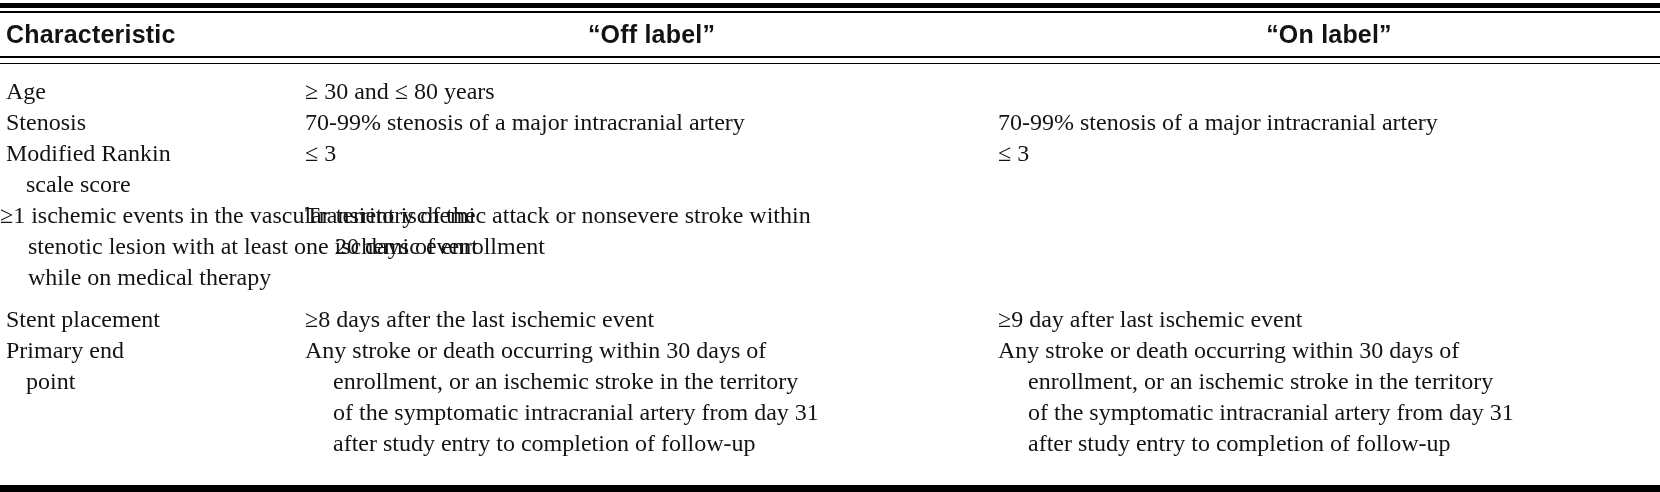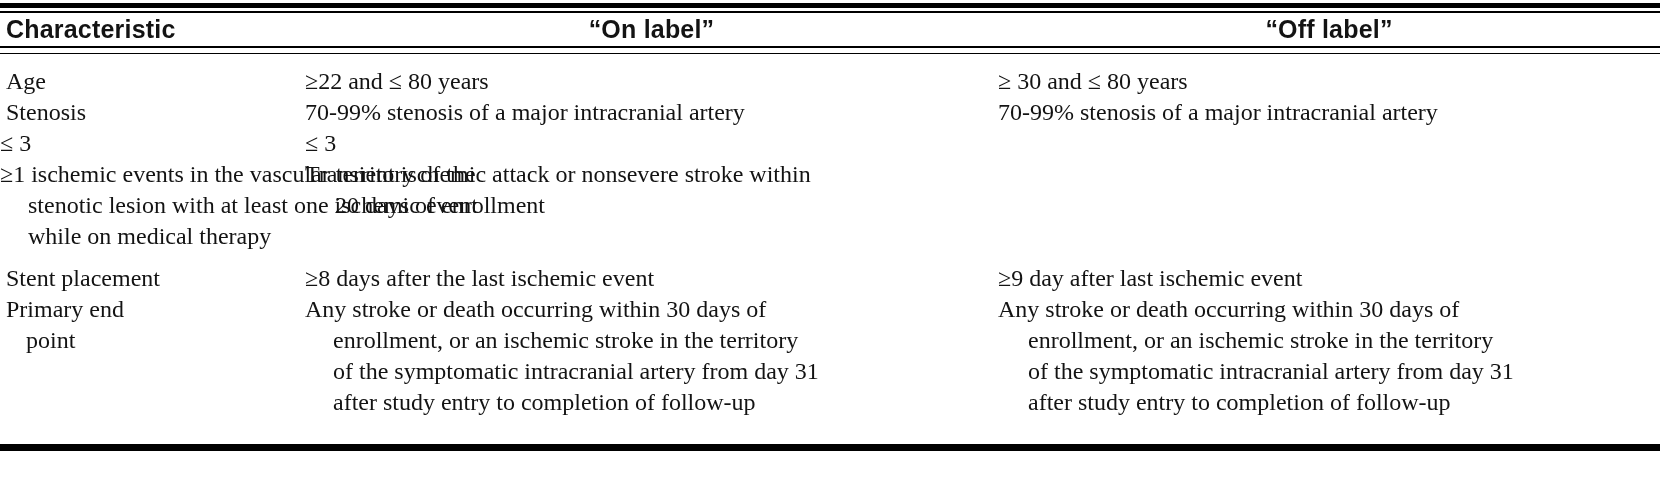--- a/index.html
+++ b/index.html
@@ -35,21 +35,21 @@
     margin-top: 26px;
     border-top: 7px solid #000000;
     height: 0;
   }
   .grid3 {
     display: grid;
     grid-template-columns: 305px 693px 662px;
   }
   .thead {
     align-items: center;
-    height: 33px;
+    height: 43px;
     font-family: "Liberation Sans", "DejaVu Sans", sans-serif;
     font-weight: bold;
     font-size: 25px;
     letter-spacing: 0.2px;
   }
   .th-left  { padding-left: 6px; text-align: left; }
   .th-center { text-align: center; }
   .tbody {
     padding-top: 12px;
     font-size: 24px;
@@ -65,41 +65,42 @@
 </style>
 </head>
 <body>
 
 <div class="page">
 
   <div class="rule-top"></div>
 
   <div class="grid3 thead">
     <div class="th-left">Characteristic</div>
+    <div class="th-center">“Off label”</div>
     <div class="th-center">“On label”</div>
-    <div class="th-center">“Off label”</div>
   </div>
 
   <div class="rule-mid"></div>
 
   <div class="tbody">
 
     <div class="grid3 row-age">
       <div class="cell c1">Age</div>
-      <div class="cell c2">≥22 and ≤ 80 years</div>
       <div class="cell c3">≥ 30 and ≤ 80 years</div>
     </div>
 
     <div class="grid3 row-stenosis">
       <div class="cell c1">Stenosis</div>
       <div class="cell c2">70-99% stenosis of a major intracranial artery</div>
       <div class="cell c3">70-99% stenosis of a major intracranial artery</div>
     </div>
 
     <div class="grid3 row-rankin">
+      <div class="cell c1">Modified Rankin
+scale score</div>
       <div class="cell c2">≤ 3</div>
       <div class="cell c3">≤ 3</div>
     </div>
 
     <div class="grid3 row-ischemic">
       <div class="cell c2">≥1 ischemic events in the vascular territory of the
 stenotic lesion with at least one ischemic event
 while on medical therapy</div>
       <div class="cell c3">Transient ischemic attack or nonsevere stroke within
 20 days of enrollment</div>

